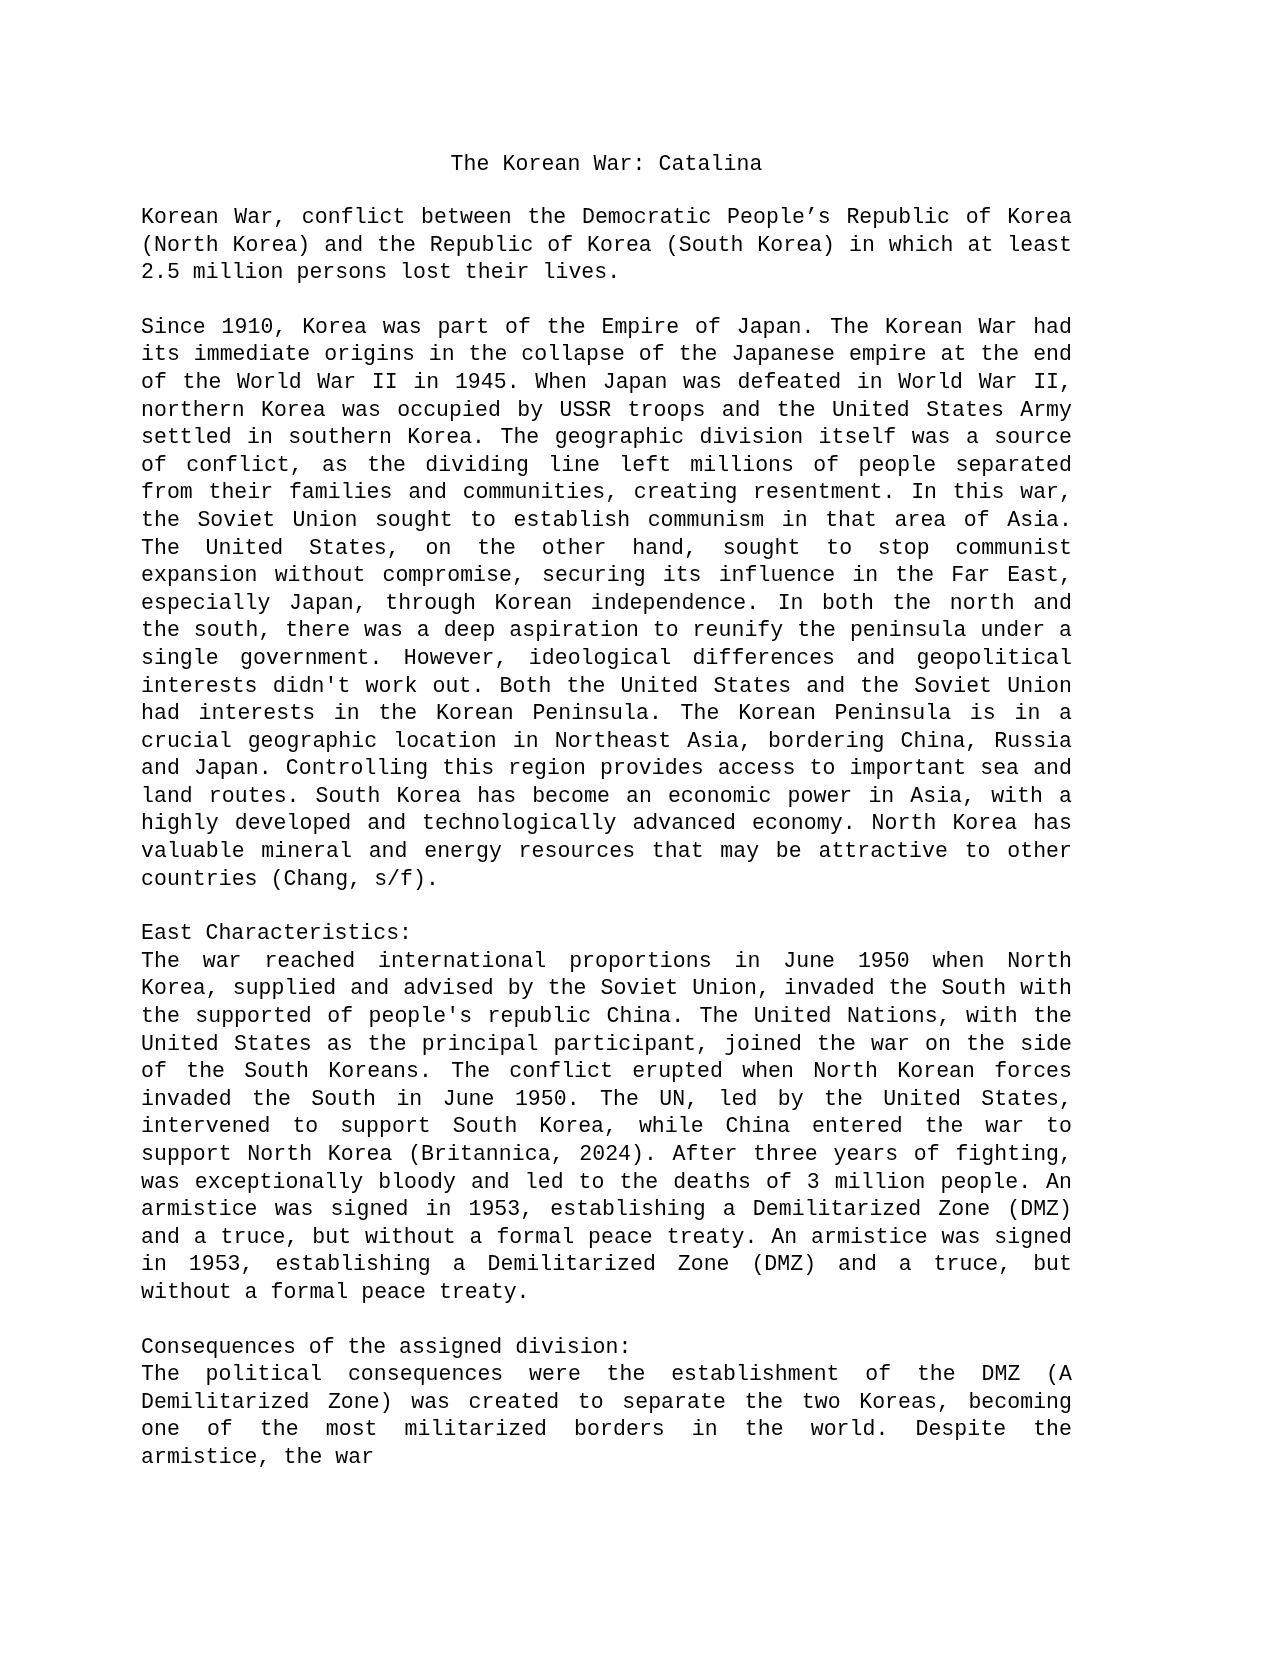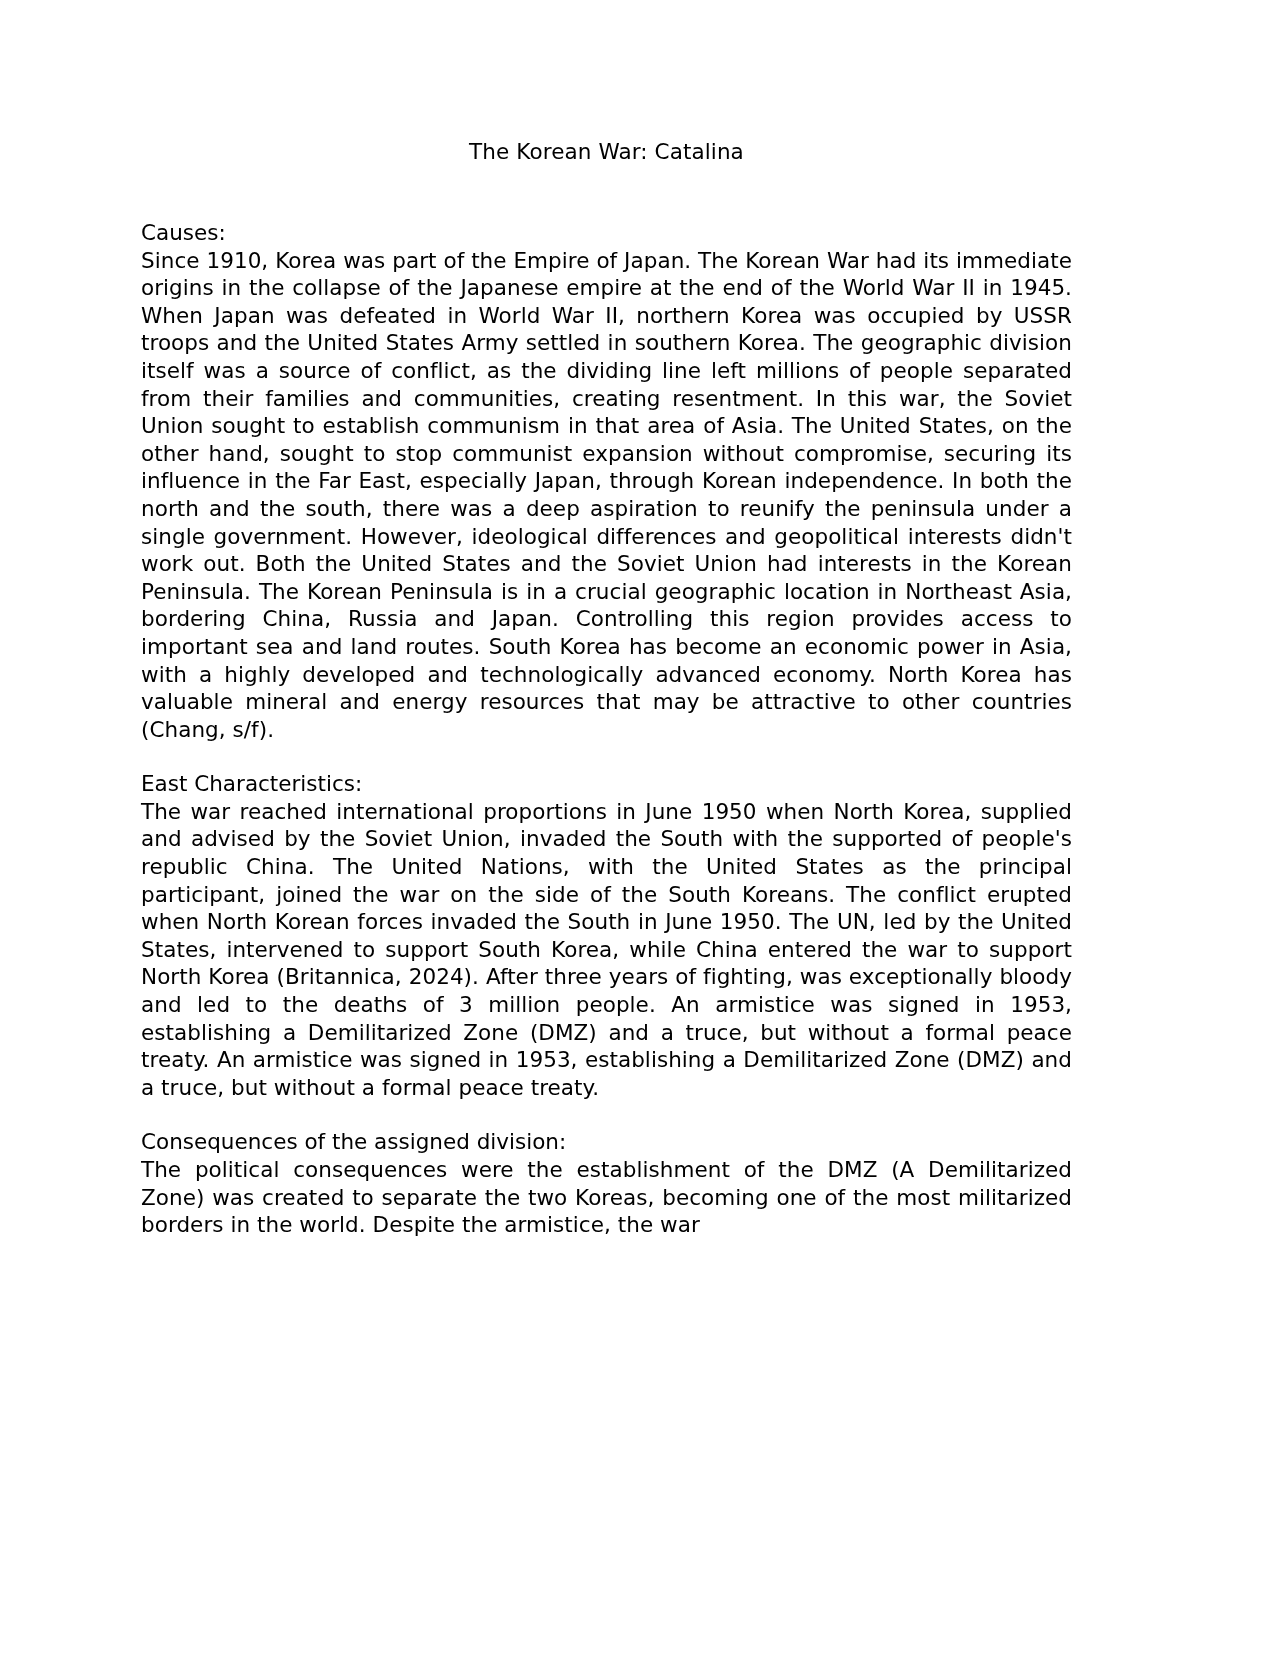--- a/index.html
+++ b/index.html
@@ -18,22 +18,23 @@
   .page {
     position: relative;
     width: 1280px;
     height: 1656px;
     background: #ffffff;
     box-sizing: border-box;
   }
   .doc-body {
     position: absolute;
     left: 141px;
-    top: 138px;
+    top: 150px;
     width: 931px;
+    font-family: Liberation Mono, monospace;
   }
   .doc-title {
     text-align: center;
     font-size: 21.5px;
     line-height: 28px;
     margin: 0 0 0 0;
     font-weight: normal;
     letter-spacing: 0.1px;
   }
   .spacer-sm { height: 26px; }
@@ -60,24 +61,24 @@
 <body>
 
 <div class="page">
 
   <div class="doc-body">
 
     <div class="doc-title">The Korean War: Catalina</div>
 
     <div class="spacer-sm"></div>
 
+    <p class="para">Korean War, conflict between the Democratic People’s Republic of Korea (North Korea) and the Republic of Korea (South Korea) in which at least 2.5 million persons lost their lives.</p>
 
     <div class="spacer-para"></div>
 
-    <p class="section-label">Causes:</p>
 
     <p class="para">Since 1910, Korea was part of the Empire of Japan. The Korean War had its immediate origins in the collapse of the Japanese empire at the end of the World War II in 1945. When Japan was defeated in World War II, northern Korea was occupied by USSR troops and the United States Army settled in southern Korea. The geographic division itself was a source of conflict, as the dividing line left millions of people separated from their families and communities, creating resentment. In this war, the Soviet Union sought to establish communism in that area of Asia. The United States, on the other hand, sought to stop communist expansion without compromise, securing its influence in the Far East, especially Japan, through Korean independence. In both the north and the south, there was a deep aspiration to reunify the peninsula under a single government. However, ideological differences and geopolitical interests didn't work out. Both the United States and the Soviet Union had interests in the Korean Peninsula. The Korean Peninsula is in a crucial geographic location in Northeast Asia, bordering China, Russia and Japan. Controlling this region provides access to important sea and land routes. South Korea has become an economic power in Asia, with a highly developed and technologically advanced economy. North Korea has valuable mineral and energy resources that may be attractive to other countries (Chang, s/f).</p>
 
     <div class="spacer-para"></div>
 
     <p class="section-label">East Characteristics:</p>
 
     <p class="para">The war reached international proportions in June 1950 when North Korea, supplied and advised by the Soviet Union, invaded the South with the supported of people's republic China. The United Nations, with the United States as the principal participant, joined the war on the side of the South Koreans. The conflict erupted when North Korean forces invaded the South in June 1950. The UN, led by the United States, intervened to support South Korea, while China entered the war to support North Korea (Britannica, 2024).  After three years of fighting, was exceptionally bloody and led to the deaths of 3 million people. An armistice was signed in 1953, establishing a Demilitarized Zone (DMZ) and a truce, but without a formal peace treaty. An armistice was signed in 1953, establishing a Demilitarized Zone (DMZ) and a truce, but without a formal peace treaty.</p>
 
     <div class="spacer-para"></div>

